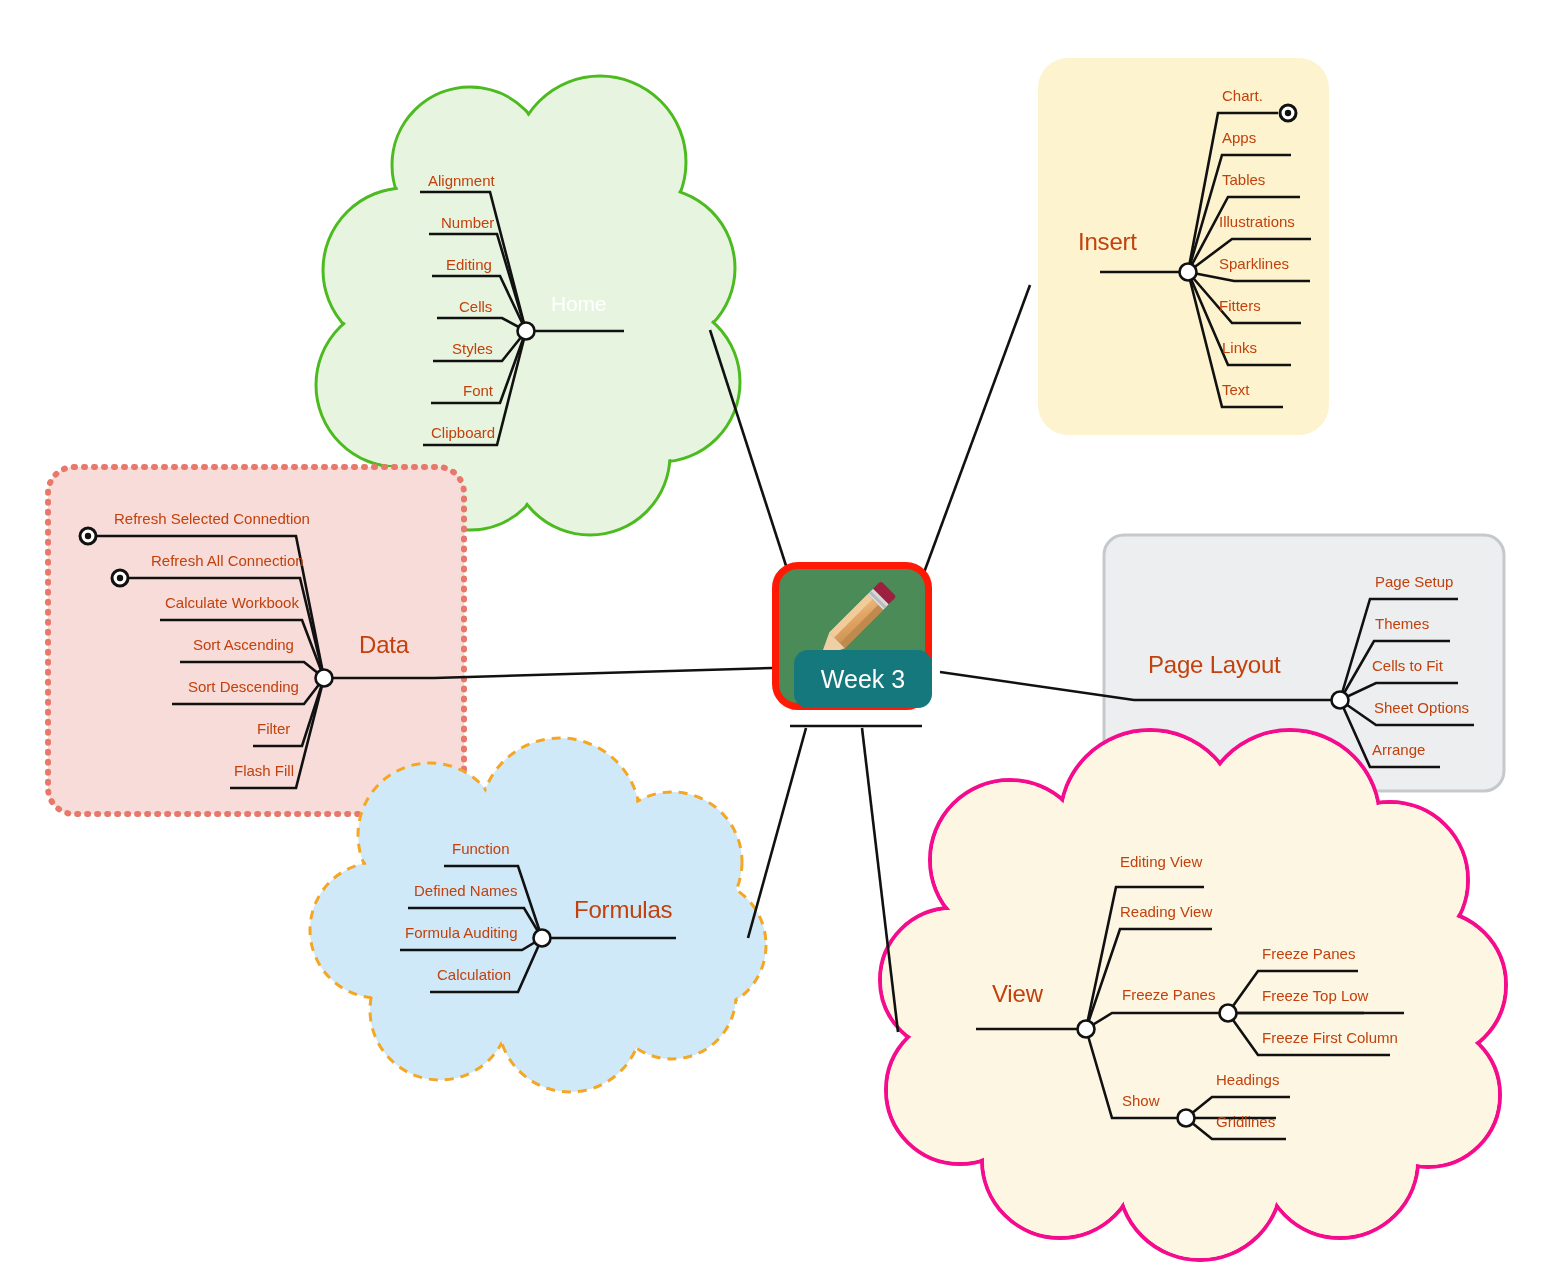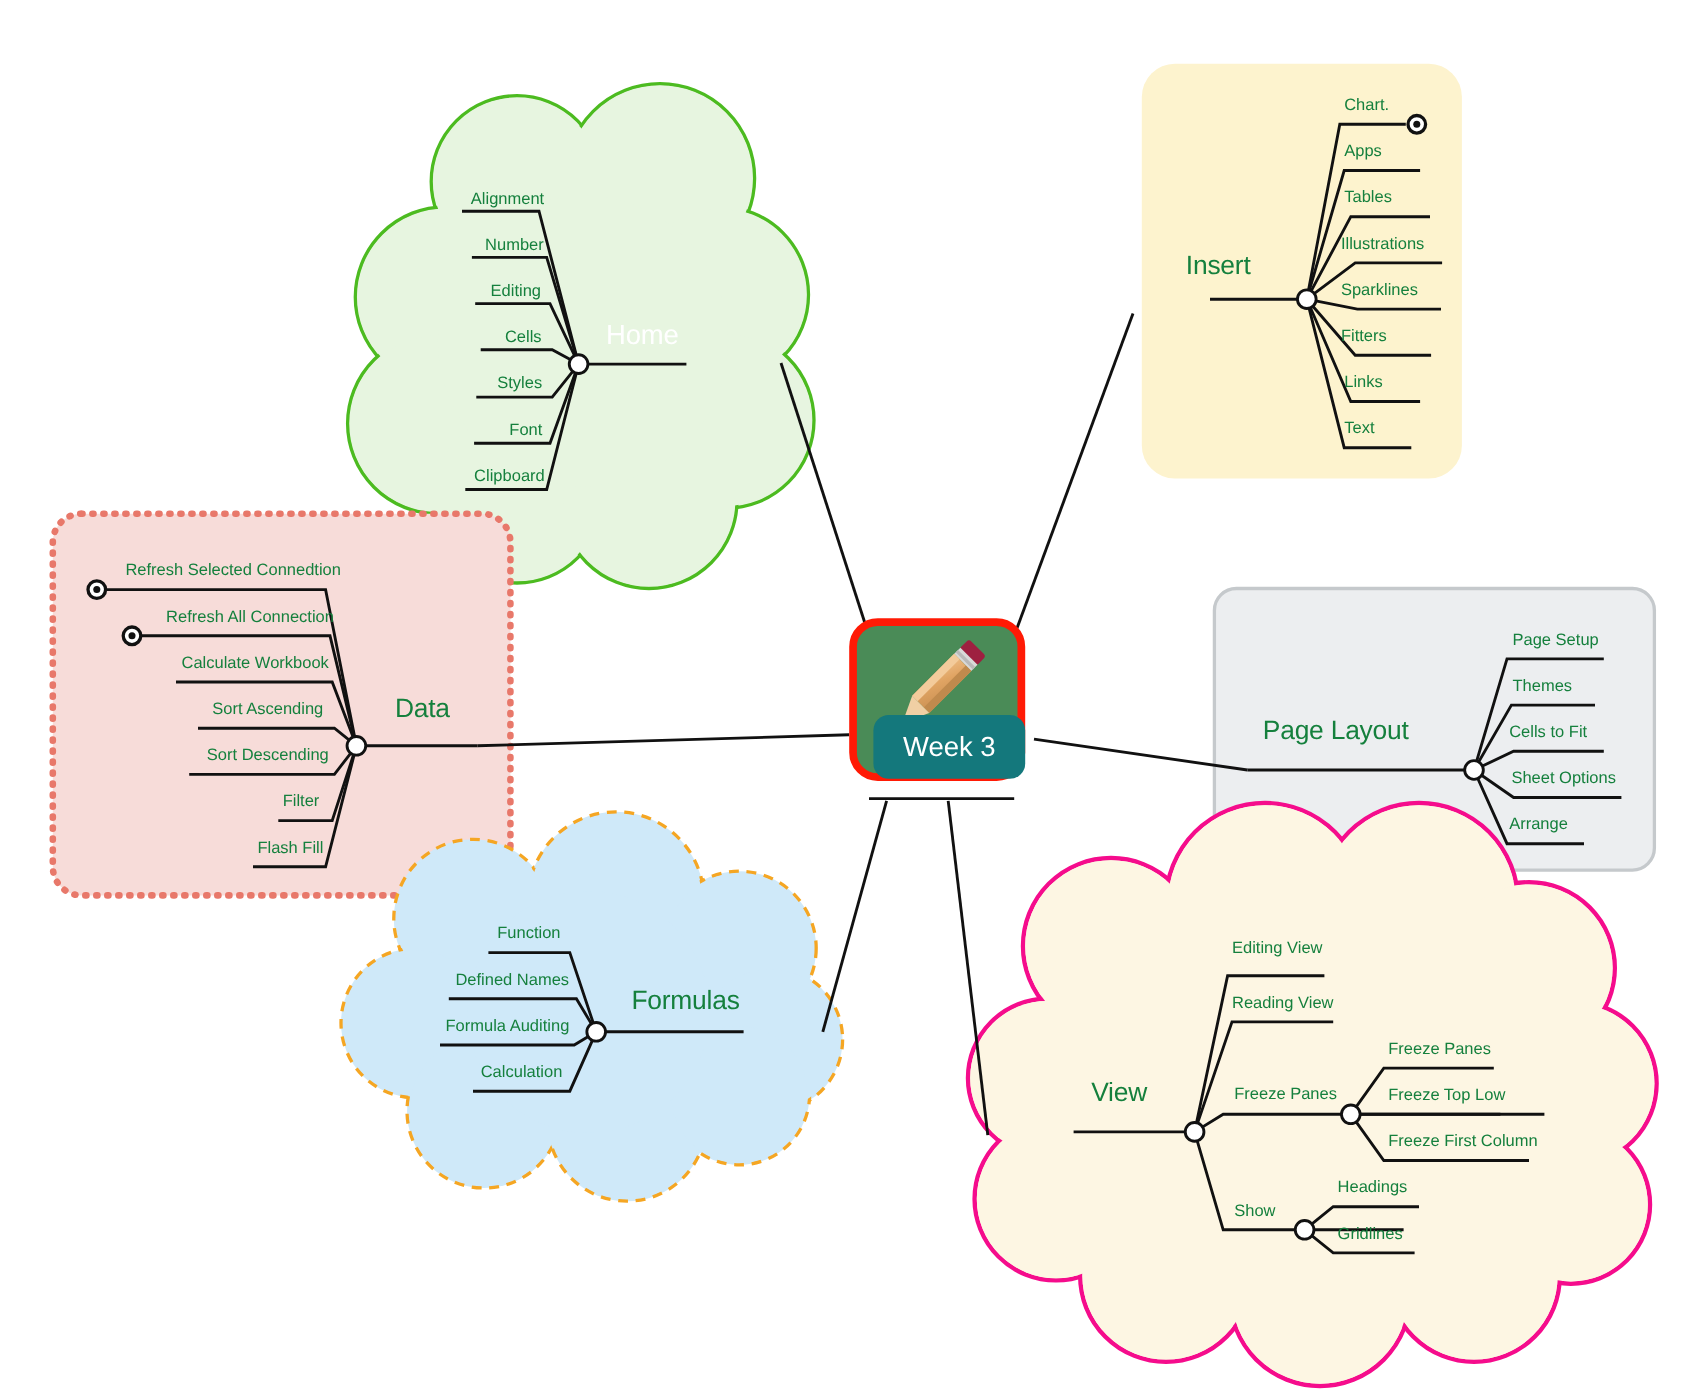--- a/index.html
+++ b/index.html
@@ -23,33 +23,33 @@
   #stage svg.layer {
     position: absolute;
     left: 0; top: 0;
     width: 1550px;
     height: 1268px;
     overflow: visible;
   }
   .lbl {
     position: absolute;
     white-space: nowrap;
-    color: #15803d;
+    color: #c2410c;
     font-size: 15px;
     line-height: 1;
     font-family: "Liberation Sans", sans-serif;
   }
   .lbl.sub { font-size: 15px; }
   .lbl.topic {
     font-size: 24px;
     font-weight: normal;
     letter-spacing: -0.2px;
   }
   .lbl.topic-home {
-    font-size: 25px;
+    font-size: 21px;
     font-weight: normal;
     color: #ffffff;
   }
   .center-wrap {
     position: absolute;
     left: 772px;
     top: 562px;
     width: 168px;
     height: 150px;
   }

